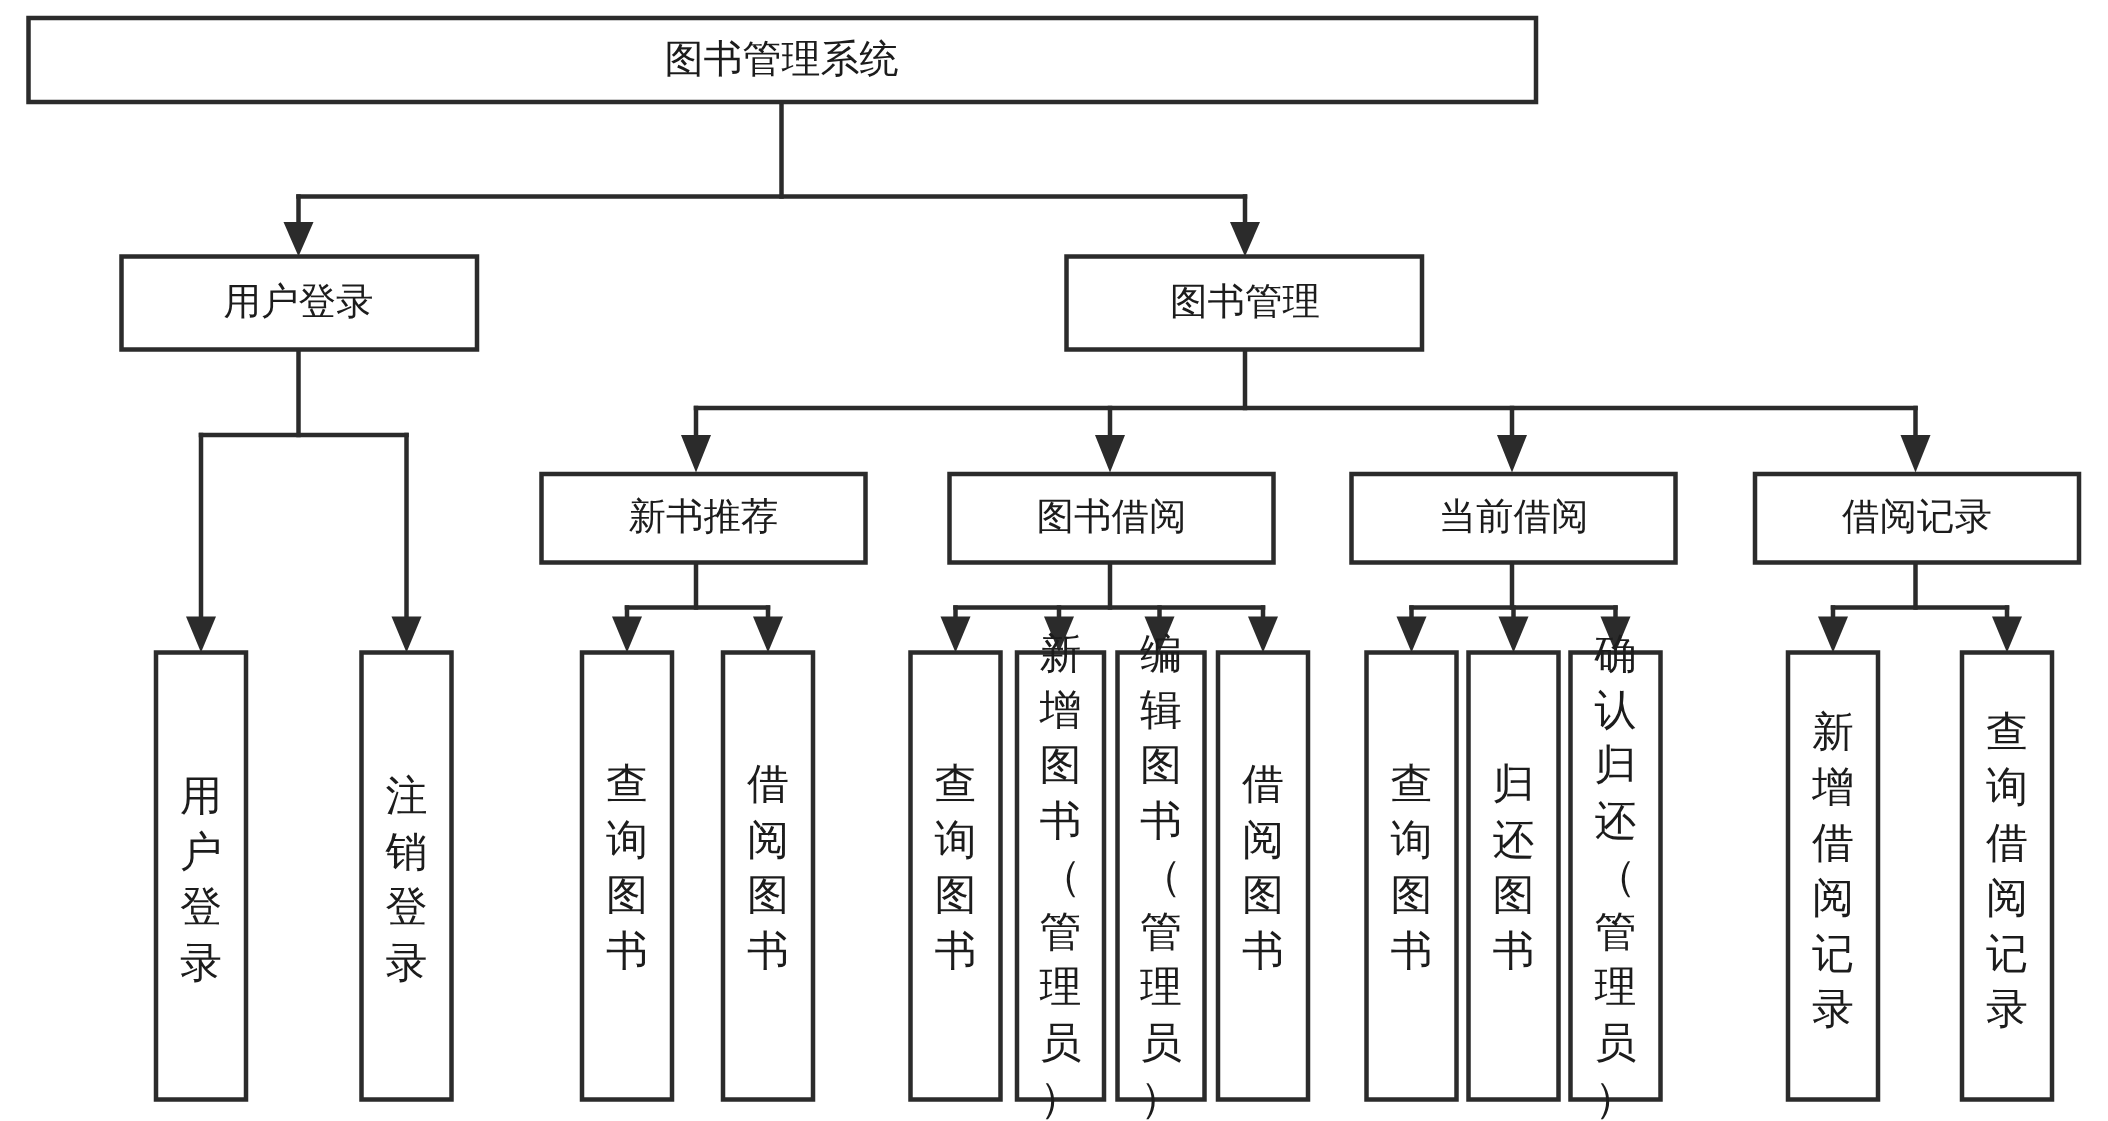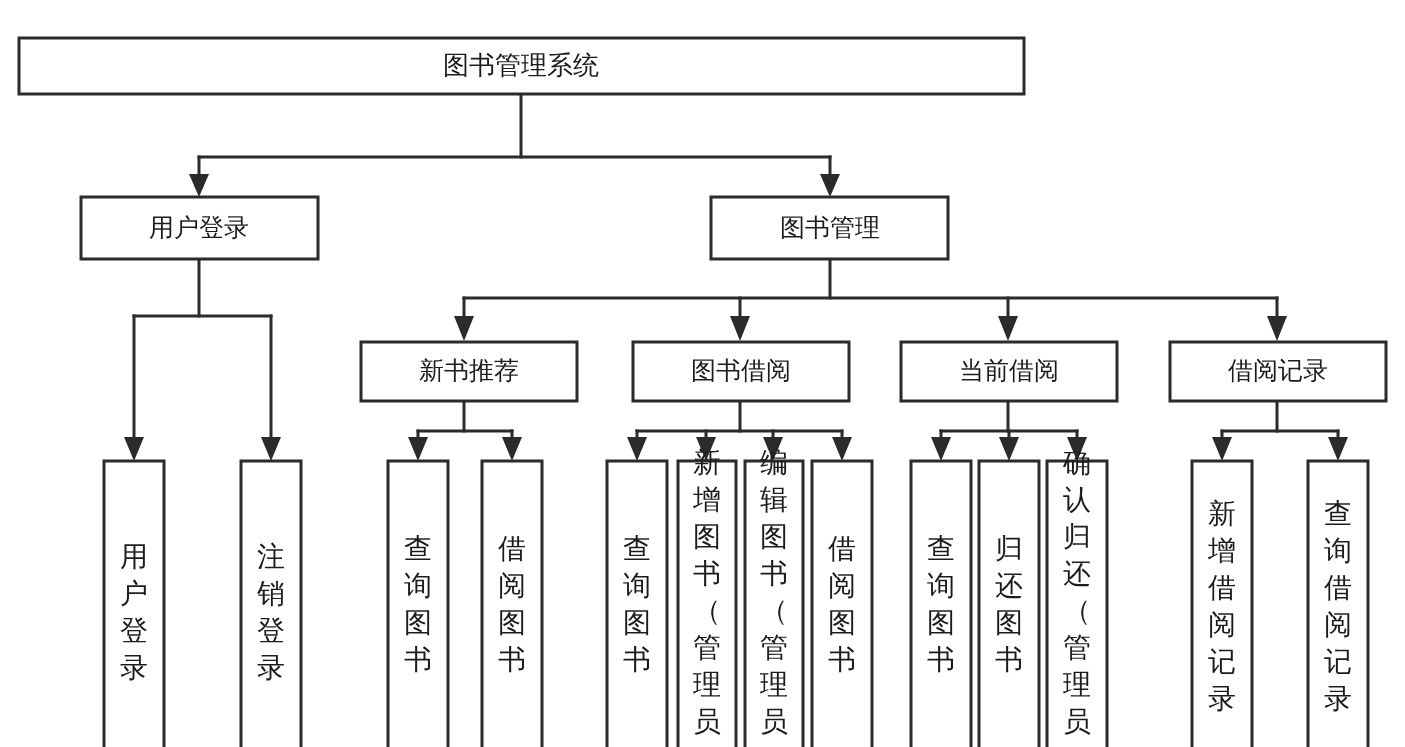--- a/index.html
+++ b/index.html
@@ -1,21 +1,21 @@
 <!DOCTYPE html>
 <html><head>
 <meta charset="utf-8">
 <style>
   html,body{margin:0;padding:0;background:#ffffff;}
   body{
     width:1405px;height:747px;overflow:hidden;
     font-family:"Liberation Sans","DejaVu Sans",sans-serif;
     color:#1c1c1c;
   }
-  #diagram-root{position:relative;width:1405px;height:644px;margin-top:26px;}
+  #diagram-root{position:relative;width:1405px;height:644px;}
   svg.diagram{position:absolute;left:0;top:0;width:1405px;height:747px;display:block;}
 
   .node-box{fill:#ffffff;stroke:#2b2b2b;stroke-width:3;}
   .connector{stroke:#2b2b2b;stroke-width:3;fill:none;stroke-linecap:square;}
   .arrow-head{fill:#2b2b2b;stroke:none;}
 
   .node-label{
     font-family:"Liberation Sans","DejaVu Sans",sans-serif;
     fill:#1c1c1c;
     text-anchor:middle;

